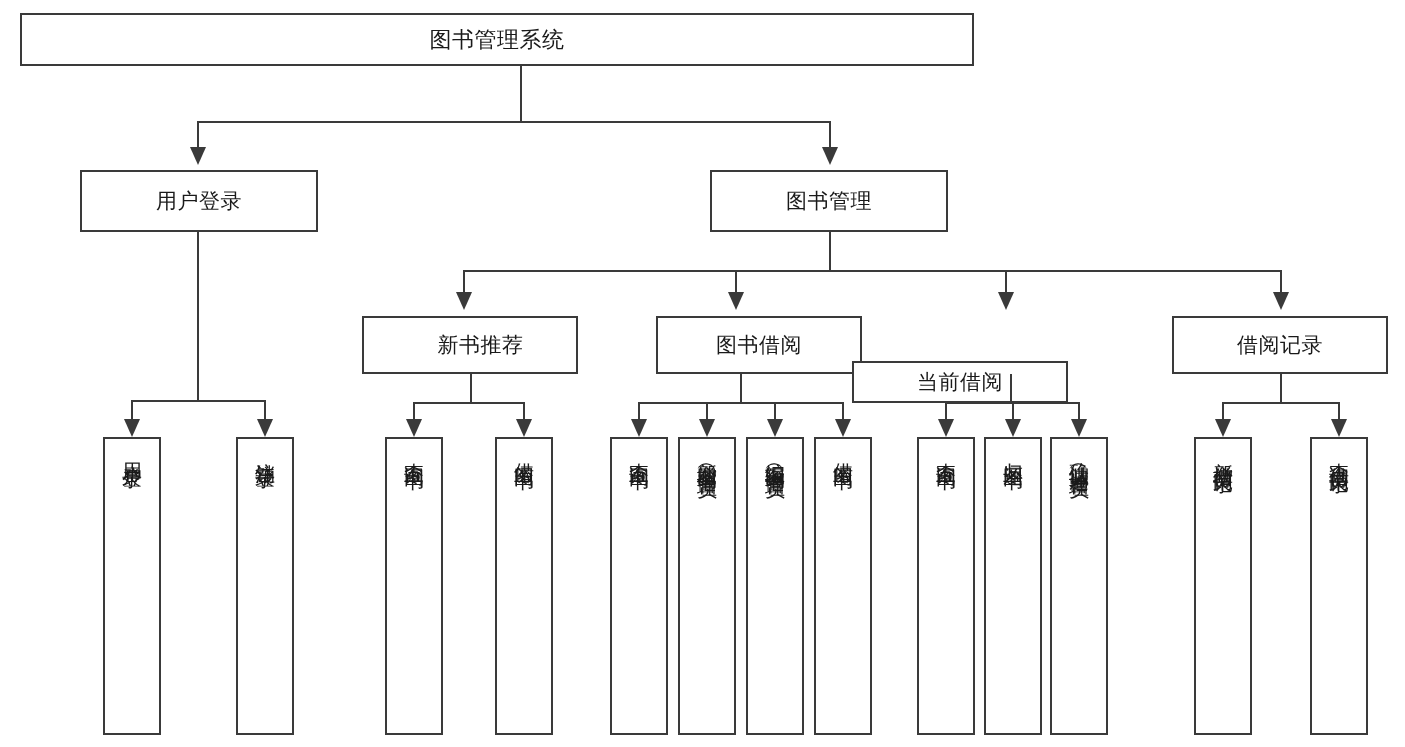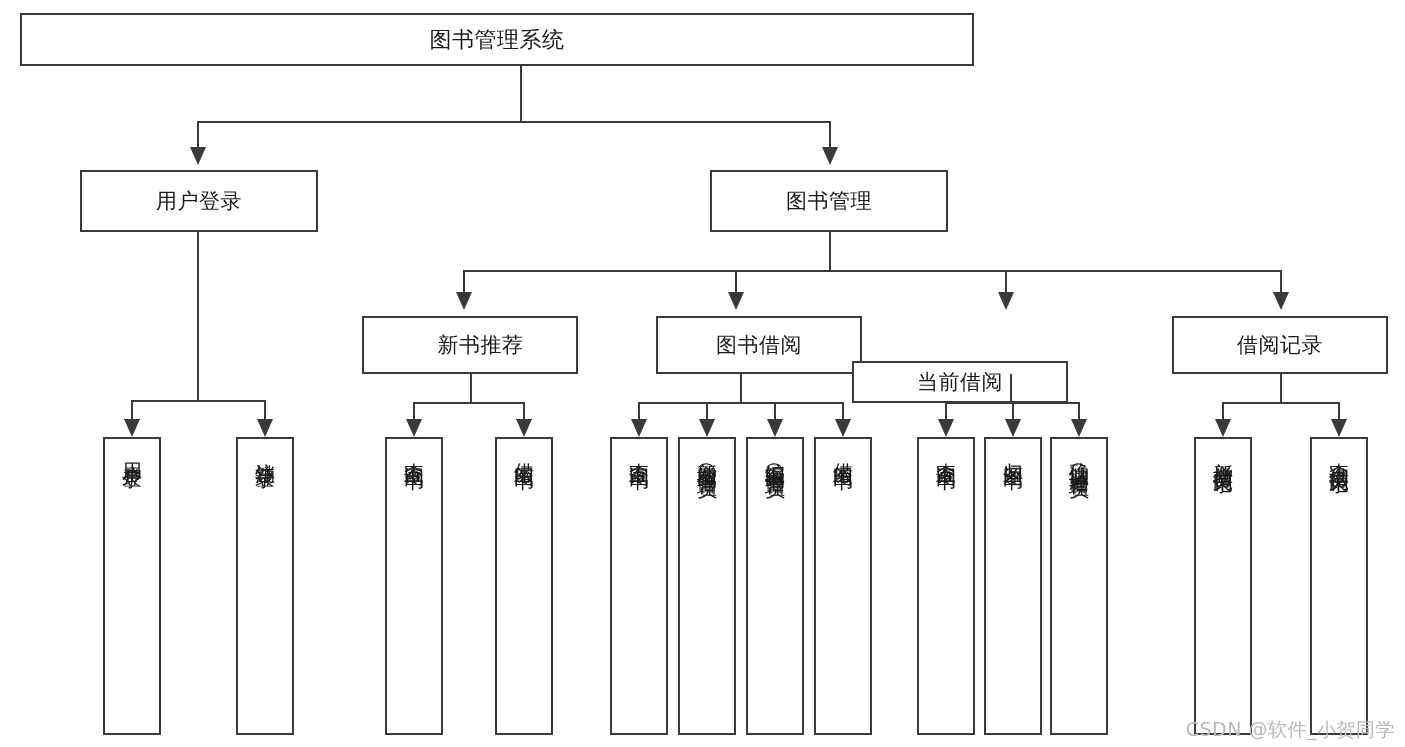--- a/index.html
+++ b/index.html
@@ -210,15 +210,14 @@
     <span class="label">确认归还（管理员）</span>
   </div>
 
   <div class="node vertical" style="left:1194px; top:437px; width:58px; height:298px;">
     <span class="label">新增借阅记录</span>
   </div>
   <div class="node vertical" style="left:1310px; top:437px; width:58px; height:298px;">
     <span class="label">查询借阅记录</span>
   </div>
 
-  <div id="watermark">CSDN @软件_小贺同学</div>
 
 </div>
 
 </body></html>

